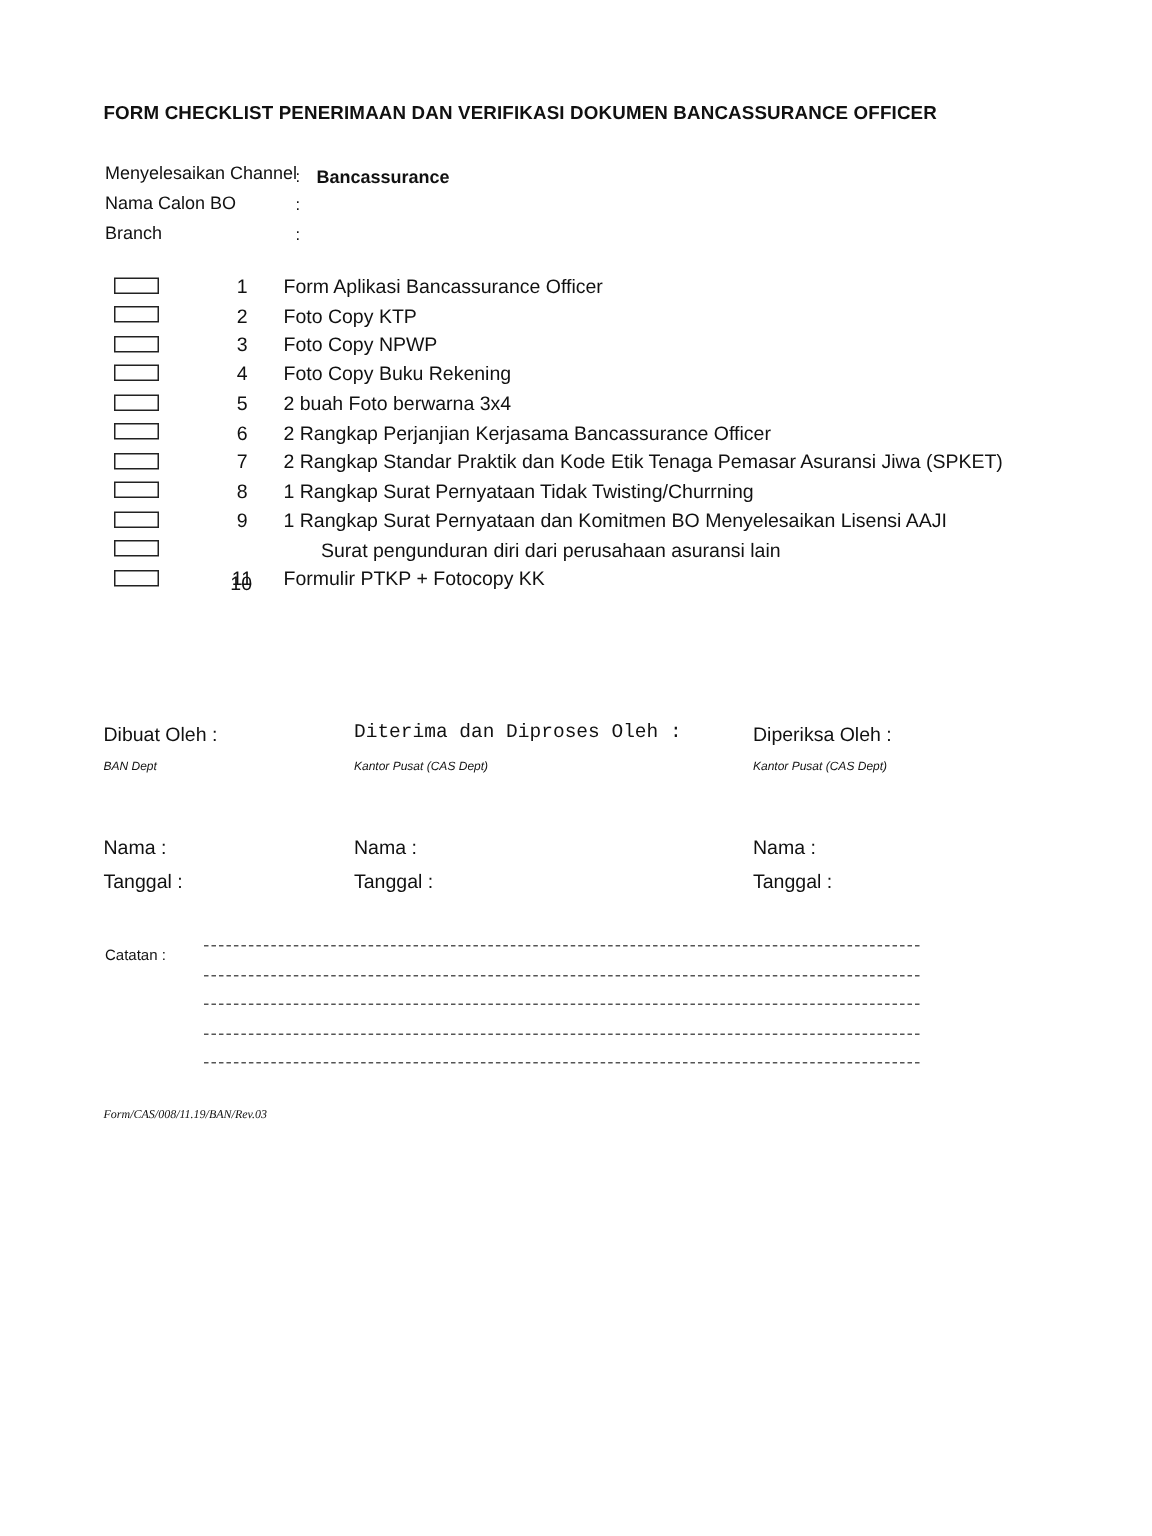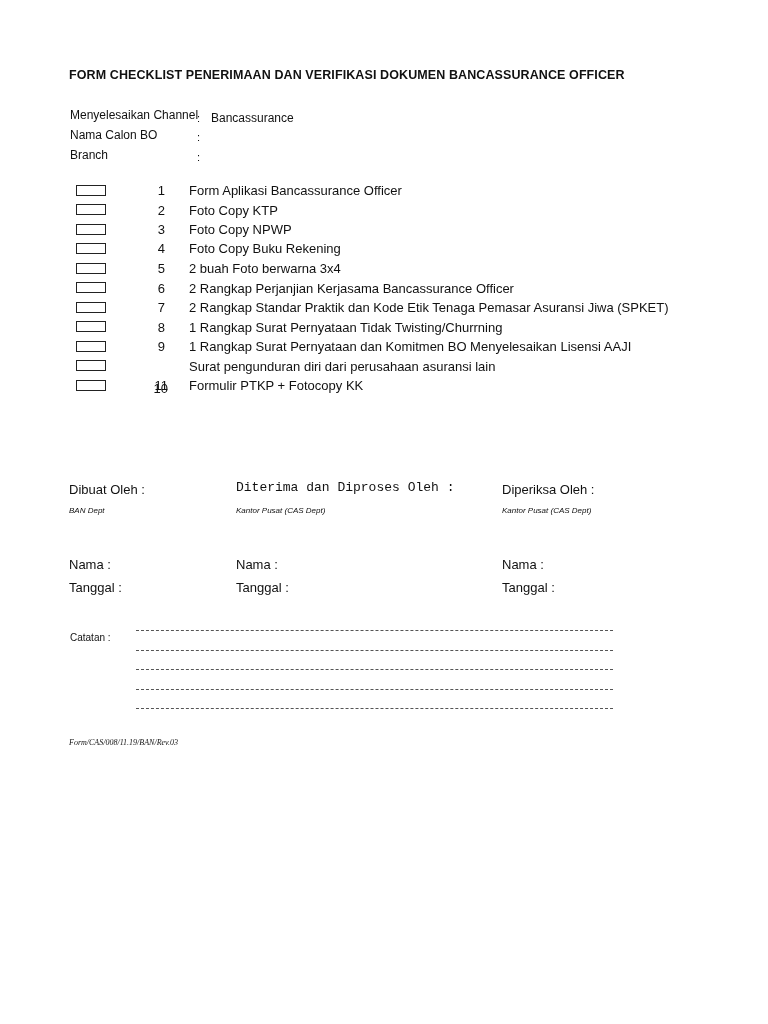--- a/index.html
+++ b/index.html
@@ -18,21 +18,21 @@
   .dash { position: absolute; left: 136px; width: 477px; height: 0; border-top: 1px dashed #555; }
   .code { font-family: "Liberation Serif", serif; font-style: italic; font-size: 8px; }
 </style>
 </head>
 <body>
 
 <div class="abs title">FORM CHECKLIST PENERIMAAN DAN VERIFIKASI DOKUMEN BANCASSURANCE OFFICER</div>
 
 <div class="abs lbl" style="left:70px;top:108px;">Menyelesaikan Channel</div>
 <div class="abs colon" style="left:197px;top:112px;">:</div>
-<div class="abs lbl" style="left:211px;top:111px;">Bancassurance</div>
+<div class="abs lbl" style="left:211px;top:111px;font-weight:bold;">Bancassurance</div>
 
 <div class="abs lbl" style="left:70px;top:128px;">Nama Calon BO</div>
 <div class="abs colon" style="left:197px;top:131px;">:</div>
 <div class="abs lbl" style="left:211px;top:128px;min-width:200px;height:14px;"></div>
 
 <div class="abs lbl" style="left:70px;top:148px;">Branch</div>
 <div class="abs colon" style="left:197px;top:151px;">:</div>
 <div class="abs lbl" style="left:211px;top:148px;min-width:200px;height:14px;"></div>
 
 <div>
@@ -67,21 +67,21 @@
   <div class="cb" style="top:321px;"></div>
   <div class="num" style="left:135px;top:320px;">8</div>
   <div class="item" style="top:320px;">1 Rangkap Surat Pernyataan Tidak Twisting/Churrning</div>
 
   <div class="cb" style="top:341px;"></div>
   <div class="num" style="left:135px;top:339px;">9</div>
   <div class="item" style="top:339px;">1 Rangkap Surat Pernyataan dan Komitmen BO Menyelesaikan Lisensi AAJI</div>
 
   <div class="cb" style="top:360px;"></div>
   <div class="num" style="left:138px;top:359px;margin-top:22px;">10</div>
-  <div class="item" style="top:359px;">Surat pengunduran diri dari perusahaan asuransi lain</div>
+  <div class="item" style="top:359px;margin-left:25px;">Surat pengunduran diri dari perusahaan asuransi lain</div>
 
   <div class="cb" style="top:380px;"></div>
   <div class="num" style="left:138px;top:378px;">11</div>
   <div class="item" style="top:378px;text-align:center;">Formulir PTKP + Fotocopy KK</div>
 </div>
 
 <div>
   <div class="abs sig-h" style="left:69px;top:482px;">Dibuat Oleh :</div>
   <div class="abs sig-sub" style="left:69px;top:506px;">BAN Dept</div>
   <div class="abs sig-h" style="left:69px;top:557px;">Nama :</div>

